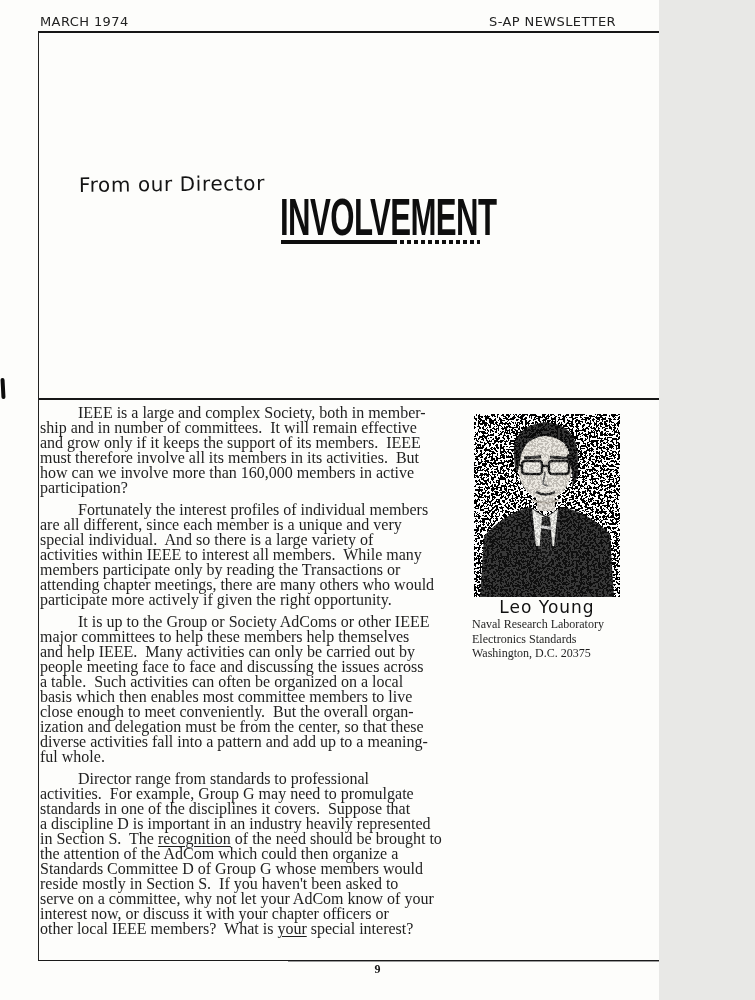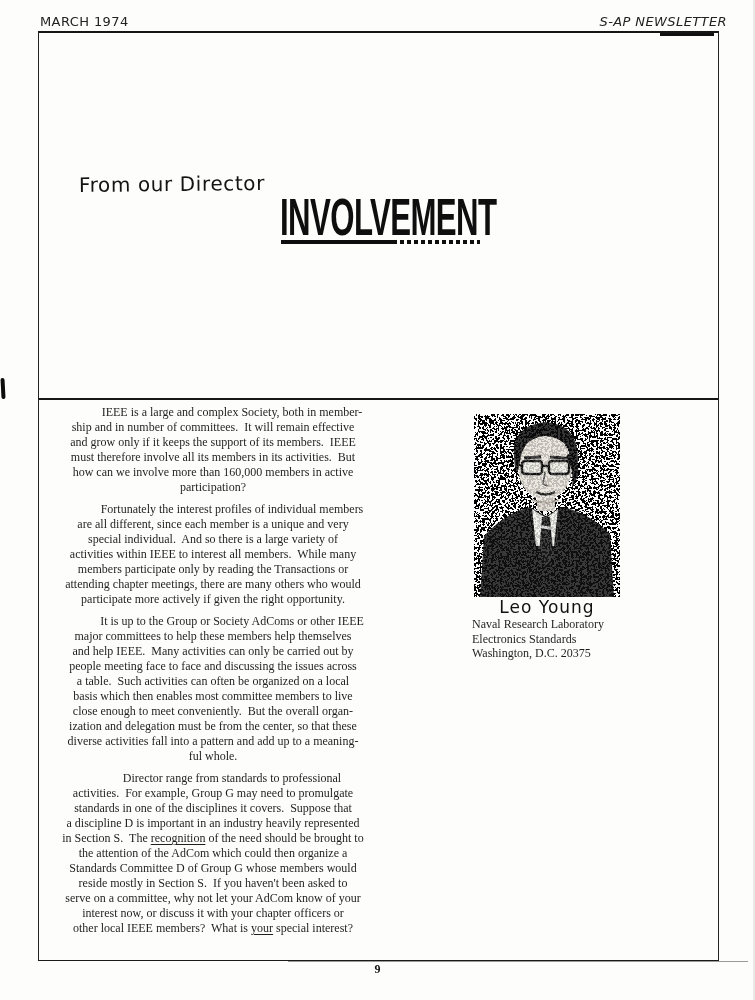--- a/index.html
+++ b/index.html
@@ -1,45 +1,45 @@
 <!DOCTYPE html>
 <html><head>
 <meta charset="utf-8">
 <style>
   html,body{margin:0;padding:0;background:#e8e8e6;}
   .page{
-    position:relative;width:753px;height:1000px;background:#fdfdfb;
+    position:relative;width:659px;height:1000px;background:#fdfdfb;
     overflow:hidden;color:#1b1b1b;font-family:"Liberation Serif",serif;
   }
   
   .hdr{position:absolute;top:14px;font-family:"DejaVu Sans",sans-serif;
        font-size:13px;letter-spacing:0.4px;color:#222;}
   .hdr-left{left:40px;}
-  .hdr-right{right:26px;font-style:italic;}
+  .hdr-right{right:43px;}
   .hdr-underline{position:absolute;left:660px;top:33px;width:54px;height:3px;background:#111;}
   
   .border-box{position:absolute;left:38px;top:31px;width:681px;height:930px;
       border-left:1.5px solid #222;border-right:1.5px solid #222;
       border-top:2.5px solid #161616;border-bottom:1.5px solid #1a1a1a;box-sizing:border-box;}
   .scan-mark{position:absolute;left:1px;top:378px;width:4px;height:21px;background:#0c0c0c;border-radius:2px;transform:rotate(-3deg);}
   .bottom-scan-line{position:absolute;left:288px;top:961px;width:460px;height:1px;background:#9a9a9a;}
   
   .kicker{position:absolute;left:79px;top:172px;font-family:"DejaVu Sans",sans-serif;
       font-size:20px;letter-spacing:0.6px;color:#141414;transform:rotate(-0.6deg);}
   .title{position:absolute;left:280px;top:191px;font-family:"Liberation Sans",sans-serif;
       font-weight:bold;font-size:52px;line-height:1;letter-spacing:-1px;color:#0e0e0e;
       transform:scaleX(0.60);transform-origin:left top;white-space:nowrap;}
   .title-underline-solid{position:absolute;left:281px;top:240px;width:112px;height:3.5px;background:#0e0e0e;}
   .title-underline-dashed{position:absolute;left:393px;top:240px;width:87px;height:3.5px;
       background:repeating-linear-gradient(90deg,#0e0e0e 0 4px,transparent 4px 7px);}
   .section-rule{position:absolute;left:39px;top:398px;width:679px;height:2px;background:#171717;}
   
   .article{position:absolute;left:40px;top:405px;width:346px;}
-  .article p{margin:0 0 7px 0;font-size:12px;line-height:15px;color:#1f1f1f;
-      white-space:pre;text-indent:38px;text-align:center;}
+  .article p{margin:0 0 7px 0;font-size:16px;line-height:15px;color:#1f1f1f;
+      white-space:pre;text-indent:38px;}
   .article .u{text-decoration:underline;text-underline-offset:2px;margin-top:29px;}
   
   .figure{position:absolute;left:474px;top:414px;width:146px;}
   .figure svg{display:block;}
   .caption-name{width:146px;text-align:center;
       font-family:"DejaVu Sans",sans-serif;font-size:17px;letter-spacing:1px;color:#111;}
   .affiliation{margin-left:-2px;font-size:12px;line-height:14.5px;color:#1f1f1f;}
   .affiliation div{white-space:nowrap;}
   
   .page-number{position:absolute;left:0;top:962px;width:755px;text-align:center;

